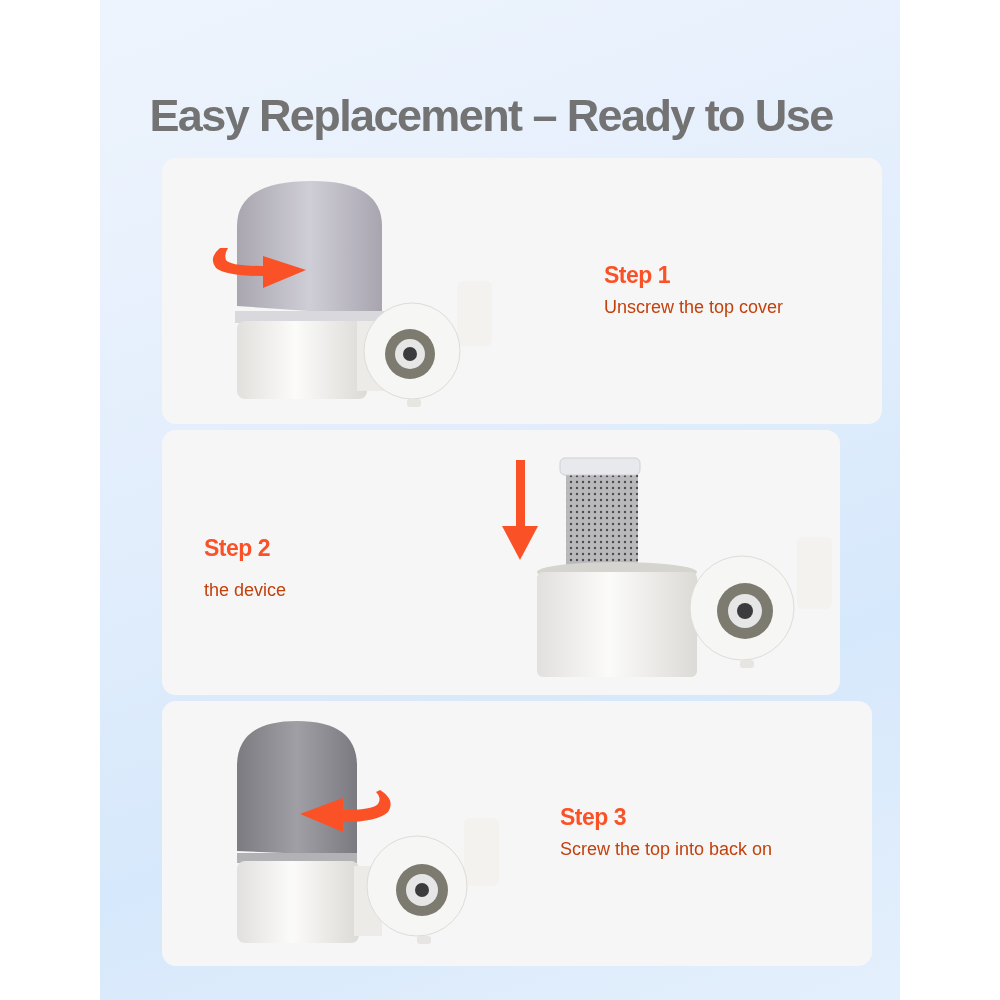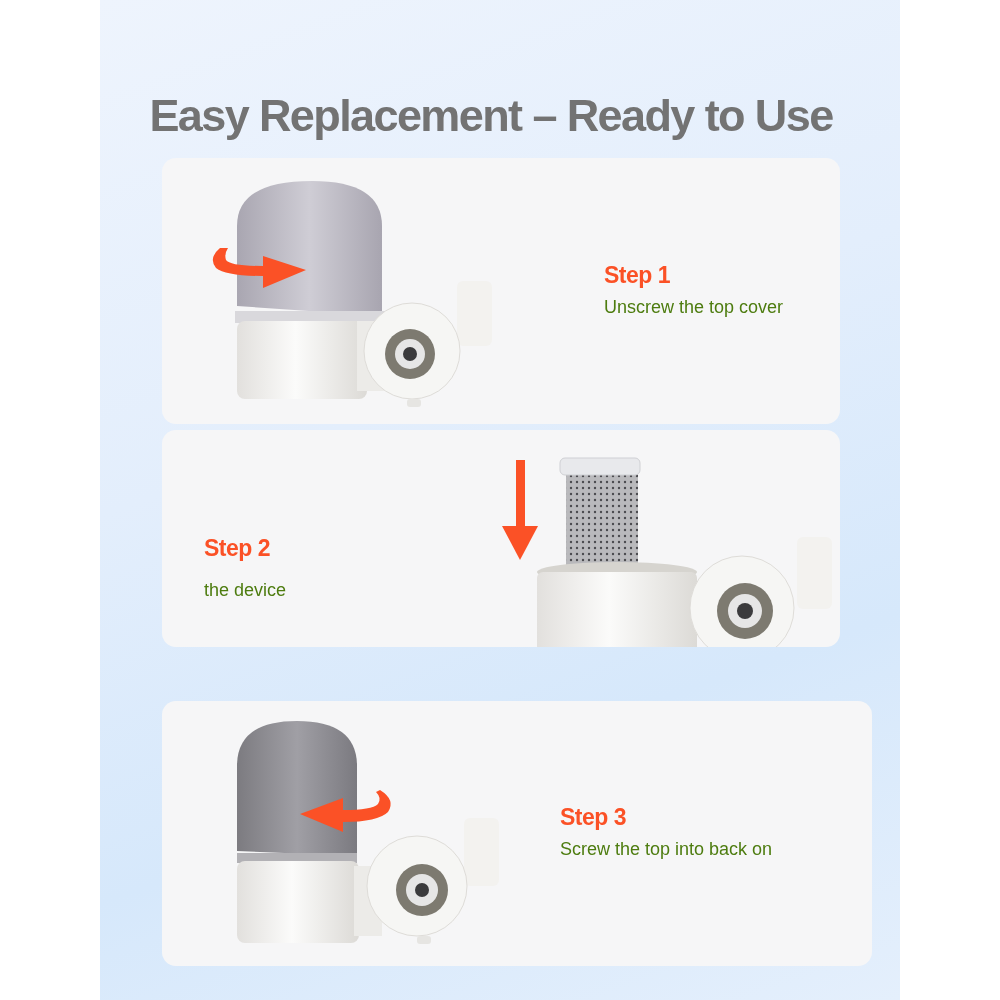--- a/index.html
+++ b/index.html
@@ -5,31 +5,31 @@
   html, body { margin:0; padding:0; }
   body { width:1000px; height:1000px; background:#ffffff; position:relative; overflow:hidden; font-family:"Liberation Sans", sans-serif; }
   .panel { position:absolute; left:100px; top:0; width:800px; height:1000px;
     background: linear-gradient(160deg, #eef4fd 0%, #e3eefc 40%, #d6e8fb 70%, #e4effc 100%); }
   .title { position:absolute; left:100px; top:86px; width:782px; text-align:center;
     font-family:"Liberation Sans", sans-serif; font-weight:bold; font-size:45px; letter-spacing:-1.6px;
     color:#737373; line-height:60px; white-space:nowrap; }
   .card { position:absolute; left:162px; width:678px; background:#f6f6f7; border-radius:14px; overflow:hidden; }
   .step { position:absolute; }
   .step-label { font-weight:bold; font-size:23px; color:#fb5126; letter-spacing:-0.5px; line-height:30px; }
-  .step-desc { font-size:18px; color:#4d7c0f; line-height:31px; margin-top:2px; }
+  .step-desc { font-size:18px; color:#c2410c; line-height:31px; margin-top:2px; }
   svg { position:absolute; }
 </style>
 </head>
 <body>
 
 <div class="panel"></div>
 
 <div class="title">Easy Replacement – Ready to Use</div>
 
-<div class="card" style="top:158px;height:266px;">
+<div class="card" style="top:158px;height:266px;padding-left:42px;">
   <svg style="left:40px;top:8px;" width="300" height="250" viewBox="0 0 300 250">
     <defs>
       <linearGradient id="cov1" x1="0" x2="1">
         <stop offset="0" stop-color="#a9a6b1"></stop>
           <stop offset="0.5" stop-color="#cfcdd5"></stop>
           <stop offset="1" stop-color="#a8a5b0"></stop>
       </linearGradient>
       <linearGradient id="base" x1="0" x2="1">
         <stop offset="0" stop-color="#e2e0dd"></stop>
           <stop offset="0.45" stop-color="#fbfbfa"></stop>
@@ -49,21 +49,21 @@
   </svg>
   <svg style="left:46px;top:82px;" width="100" height="50" viewBox="0 0 100 50">
     <path d="M12 8 Q0 18 8 28 Q18 36 55 36 L55 48 L98 30 L55 16 L55 26 Q22 26 18 20 Q16 14 20 8 Z" fill="#fb5126"></path>
   </svg>
   <div class="step" style="left:442px;top:102px;">
     <div class="step-label">Step 1</div>
     <div class="step-desc">Unscrew the top cover</div>
   </div>
 </div>
 
-<div class="card" style="top:430px;height:217px;text-decoration:underline;">
+<div class="card" style="top:430px;height:265px;text-decoration:underline;">
   <div class="step" style="left:42px;top:103px;">
     <div class="step-label">Step 2</div>
     <div class="step-desc" style="margin-top:12px">the device</div>
   </div>
   <svg style="left:340px;top:30px;" width="36" height="104" viewBox="0 0 36 104">
     <rect x="14" y="0" width="9" height="70" fill="#fb5126"></rect>
     <polygon points="0,66 36,66 18,100" fill="#fb5126"></polygon>
   </svg>
   <svg style="left:370px;top:25px;" width="300" height="235" viewBox="0 0 300 235">
     <defs>

